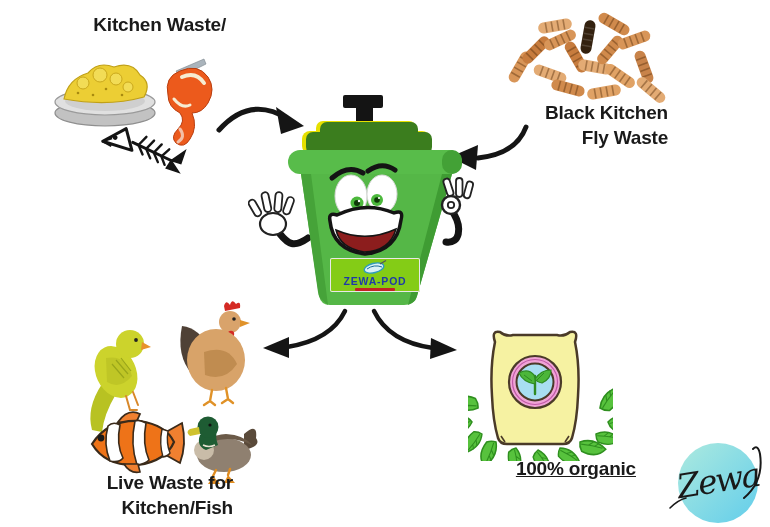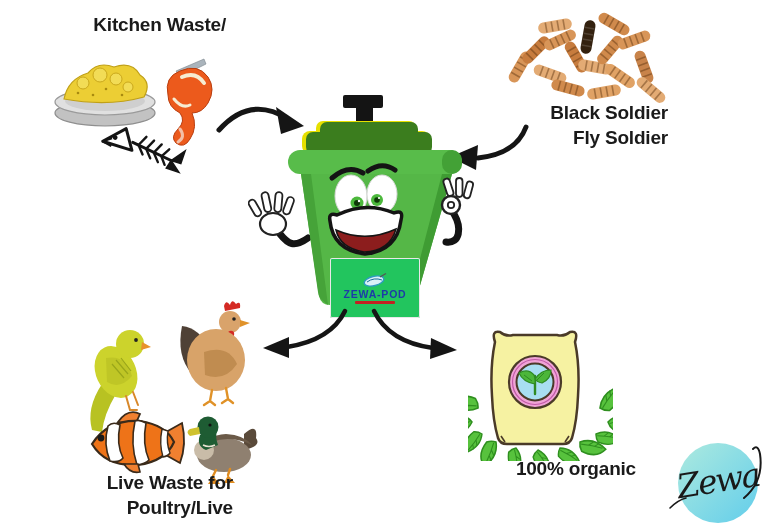--- a/index.html
+++ b/index.html
@@ -13,22 +13,22 @@
                 stroke-linecap:round;}
   .arrow-fill{fill:var(--arrow,#151515);}
   .bin-body{fill:var(--bin-body,#55b747);}
   .bin-lid{fill:var(--bin-lid,#3b7d1e);}
   .bin-rim{fill:var(--bin-rim,#58bc4a);}
   .lid-accent{fill:var(--lid-accent,#e6e000);}
   .bag-fill{fill:var(--bag-fill,#f6f2a2);stroke:var(--bag-outline,#4a3a28);}
   .emblem-ring{fill:var(--emblem-ring,#f0a3d6);stroke:var(--bag-outline,#4a3a28);}
   .emblem-inner{fill:var(--emblem-inner,#a8def2);stroke:var(--bag-outline,#4a3a28);}
   .leaf{fill:var(--leaf,#57c23d);stroke:var(--leaf-outline,#2f8f1f);stroke-width:1.4;}
-  .nameplate{position:absolute;left:330px;top:258px;width:90px;height:60px;
-             background:#22c55e;border-radius:2px;display:flex;flex-direction:column;
+  .nameplate{position:absolute;left:330px;top:258px;width:90px;height:34px;
+             background:#84cc16;border-radius:2px;display:flex;flex-direction:column;
              align-items:center;justify-content:center;gap:1px;
              box-shadow:0 0 0 1px #e8e8e8 inset;}
   .nameplate .brand{font-size:10.5px;font-weight:700;letter-spacing:0.8px;
              color:var(--brand-text,#1e3aa8);}
   .nameplate .tagbar{width:40px;height:3px;border-radius:1px;
              background:var(--tagline-bar,#c32222);}
   .wm-text{position:absolute;left:676px;top:461px;width:84px;text-align:center;
            font-family:"DejaVu Serif",serif;font-style:italic;font-size:33px;
            color:#191919;transform:rotate(-9deg);letter-spacing:-2px;}
 </style>
@@ -143,22 +143,22 @@
           <path d="M-9,-5 v10 M-3,-5 v10 M3,-5 v10 M9,-5 v10" stroke="rgba(90,50,15,.45)" stroke-width="1.6"></path>
         </g>
       <g transform="translate(116,12) rotate(30)">
           <rect x="-17" y="-5.5" width="34" height="11" rx="5.5" fill="#d08a4c"></rect>
           <path d="M-9,-5 v10 M-3,-5 v10 M3,-5 v10 M9,-5 v10" stroke="rgba(90,50,15,.45)" stroke-width="1.6"></path>
         </g>
     </g>
   </svg>
 
   <div class="lbl" style="left:508px;top:101px;width:160px;">
-    <div>Black Soldier</div>
-    <div>Fly Soldier</div>
+    <div>Black Kitchen</div>
+    <div>Fly Waste</div>
   </div>
 
   <svg class="art" style="left:444px;top:124px" width="90" height="50" viewBox="0 0 90 50">
     <path class="arrow-stroke" d="M82,3 Q72,30 34,34"></path>
     <polygon class="arrow-fill" points="6,33 34,21 32,46"></polygon>
   </svg>
 
   <svg class="art" style="left:248px;top:90px" width="235" height="235" viewBox="0 0 235 235">
     <g>
 
@@ -280,21 +280,21 @@
       <circle cx="132" cy="127" r="1.6" fill="#111"></circle>
       <path d="M112,131 Q107,134 112,138 L122,136 L121,129 Z" fill="#cfc22e"></path>
       <path d="M125,147 Q131,150 137,147" stroke="#e8e2d2" stroke-width="1.6" fill="none"></path>
       <path d="M138,172 l-3,6 M152,171 l-2,6" stroke="#e08c20" stroke-width="2.4" stroke-linecap="round"></path>
       <path d="M135,178 l-5,8 h12 Z M150,177 l-4,8 h11 Z" fill="#e08c20"></path>
     </g>
   </svg>
 
   <div class="lbl" style="left:73px;top:471px;width:160px;">
     <div>Live Waste for</div>
-    <div>Poultry/Live</div>
+    <div>Kitchen/Fish</div>
   </div>
 
   <svg class="art" style="left:468px;top:326px" width="145" height="135" viewBox="0 0 145 135">
     <defs>
       <g id="leafShape">
         <path class="leaf" d="M0,0 Q8,-11 23,-8 Q21,4 6,6 Q2,4 0,0 Z"></path>
         <path d="M2,1 Q11,-4 20,-7 M8,-2 l2,-5 M13,-4 l2,-5" stroke="#2f8f1f" stroke-width="1" fill="none"></path>
       </g>
     </defs>
     <g>
@@ -320,21 +320,21 @@
       <circle class="emblem-inner" cx="67" cy="56" r="18.5" stroke-width="2"></circle>
       <g>
         <path d="M67,68 Q67,58 67,50" stroke="#2e8a22" stroke-width="2.4" fill="none" stroke-linecap="round"></path>
         <path d="M67,58 Q55,56 51,47 Q60,42 66,49 Q68,53 67,58 Z" fill="#4cb63a" stroke="#2e8a22" stroke-width="1.2"></path>
         <path d="M67,53 Q73,44 83,44 Q83,53 74,57 Q69,56 67,53 Z" fill="#4cb63a" stroke="#2e8a22" stroke-width="1.2"></path>
         <path d="M56,49 l8,6 M76,47 l-7,7" stroke="#2e8a22" stroke-width="1" fill="none"></path>
       </g>
     </g>
   </svg>
 
-  <div class="lbl" style="left:461px;top:457px;width:175px;">
+  <div class="lbl" style="left:461px;top:457px;width:175px;text-decoration:underline;">
     <div>100% organic</div>
   </div>
 
   <svg class="art" style="left:666px;top:436px" width="102" height="91" viewBox="0 0 102 91">
     <defs>
       <linearGradient id="wmGrad" x1="0" y1="0" x2="1" y2="1">
         <stop offset="0" stop-color="var(--watermark-teal-1,#a6e8dc)"></stop>
         <stop offset="1" stop-color="var(--watermark-teal-2,#55c9e9)"></stop>
       </linearGradient>
     </defs>

